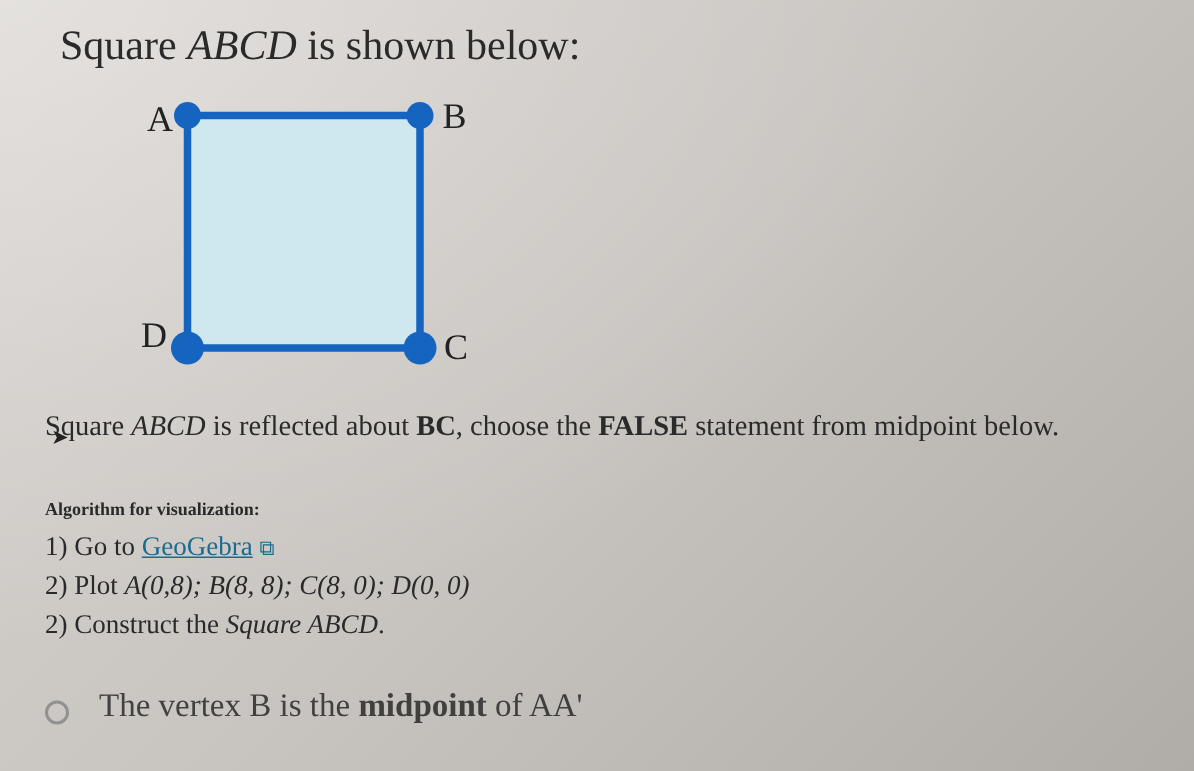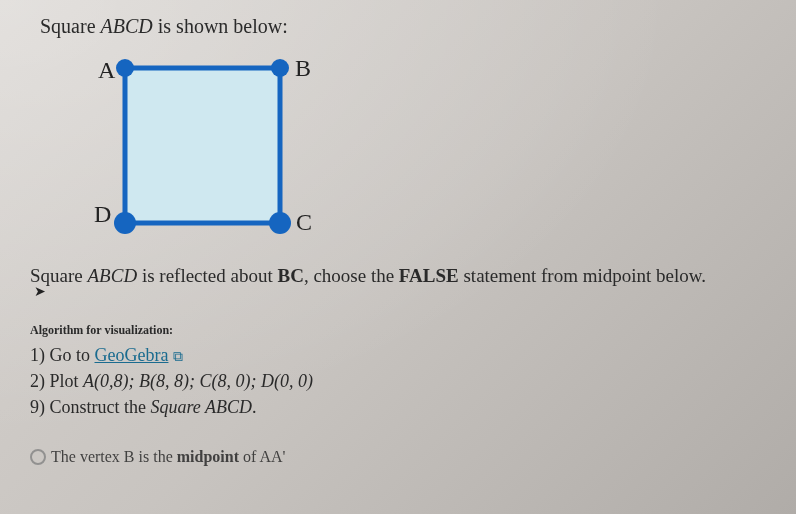--- a/index.html
+++ b/index.html
@@ -25,21 +25,21 @@
       right: 0;
       bottom: 0;
       background: radial-gradient(ellipse at top left, rgba(255,255,255,0.3), transparent 60%);
       pointer-events: none;
     }
     .content {
       position: relative;
       z-index: 1;
     }
     .title-line {
-      font-size: 20px;
+      font-size: 28px;
       margin-bottom: 12px;
       margin-left: 10px;
     }
     .math-italic {
       font-style: italic;
       font-family: 'Times New Roman', serif;
     }
     .square-container {
       margin-left: 40px;
       margin-bottom: 15px;
@@ -74,23 +74,23 @@
       font-size: 14px;
       color: #1a6b8f;
     }
     .italic-term {
       font-style: italic;
       margin-top: 21px;
     }
     .answer-option {
       margin-top: 28px;
       display: flex;
-      align-items: center;
-      gap: 5px;
-      font-size: 16px;
+      align-items: flex-end;
+      gap: 20px;
+      font-size: 22px;
       opacity: 0.85;
       padding-bottom: 0;
     }
     .radio-circle {
       width: 16px;
       height: 16px;
       border: 2px solid #888;
       border-radius: 50%;
       flex-shrink: 0;
     }
@@ -138,21 +138,21 @@
   <div class="algorithm-header">Algorithm for visualization:</div>
 
   <div class="algorithm-list">
     <div>
       <span>1)  Go to </span><span class="geo-link"><span>GeoGebra</span></span> <span class="link-icon">⧉</span>
     </div>
     <div>
       <span>2)  Plot </span><span class="math-italic bold" style="font-weight:normal">A(0,8); B(8, 8); C(8, 0); D(0, 0)</span>
     </div>
     <div>
-      <span>9)  Construct the </span><span class="italic-term">Square ABCD</span><span>.</span>
+      <span>2)  Construct the </span><span class="italic-term">Square ABCD</span><span>.</span>
     </div>
   </div>
 
   <div class="answer-option">
     <div class="radio-circle"></div>
     <div class="option-text">
       <span>The vertex </span><span>B</span><span> is the </span><span class="bold">midpoint</span><span> of AA'</span>
     </div>
   </div>
 

